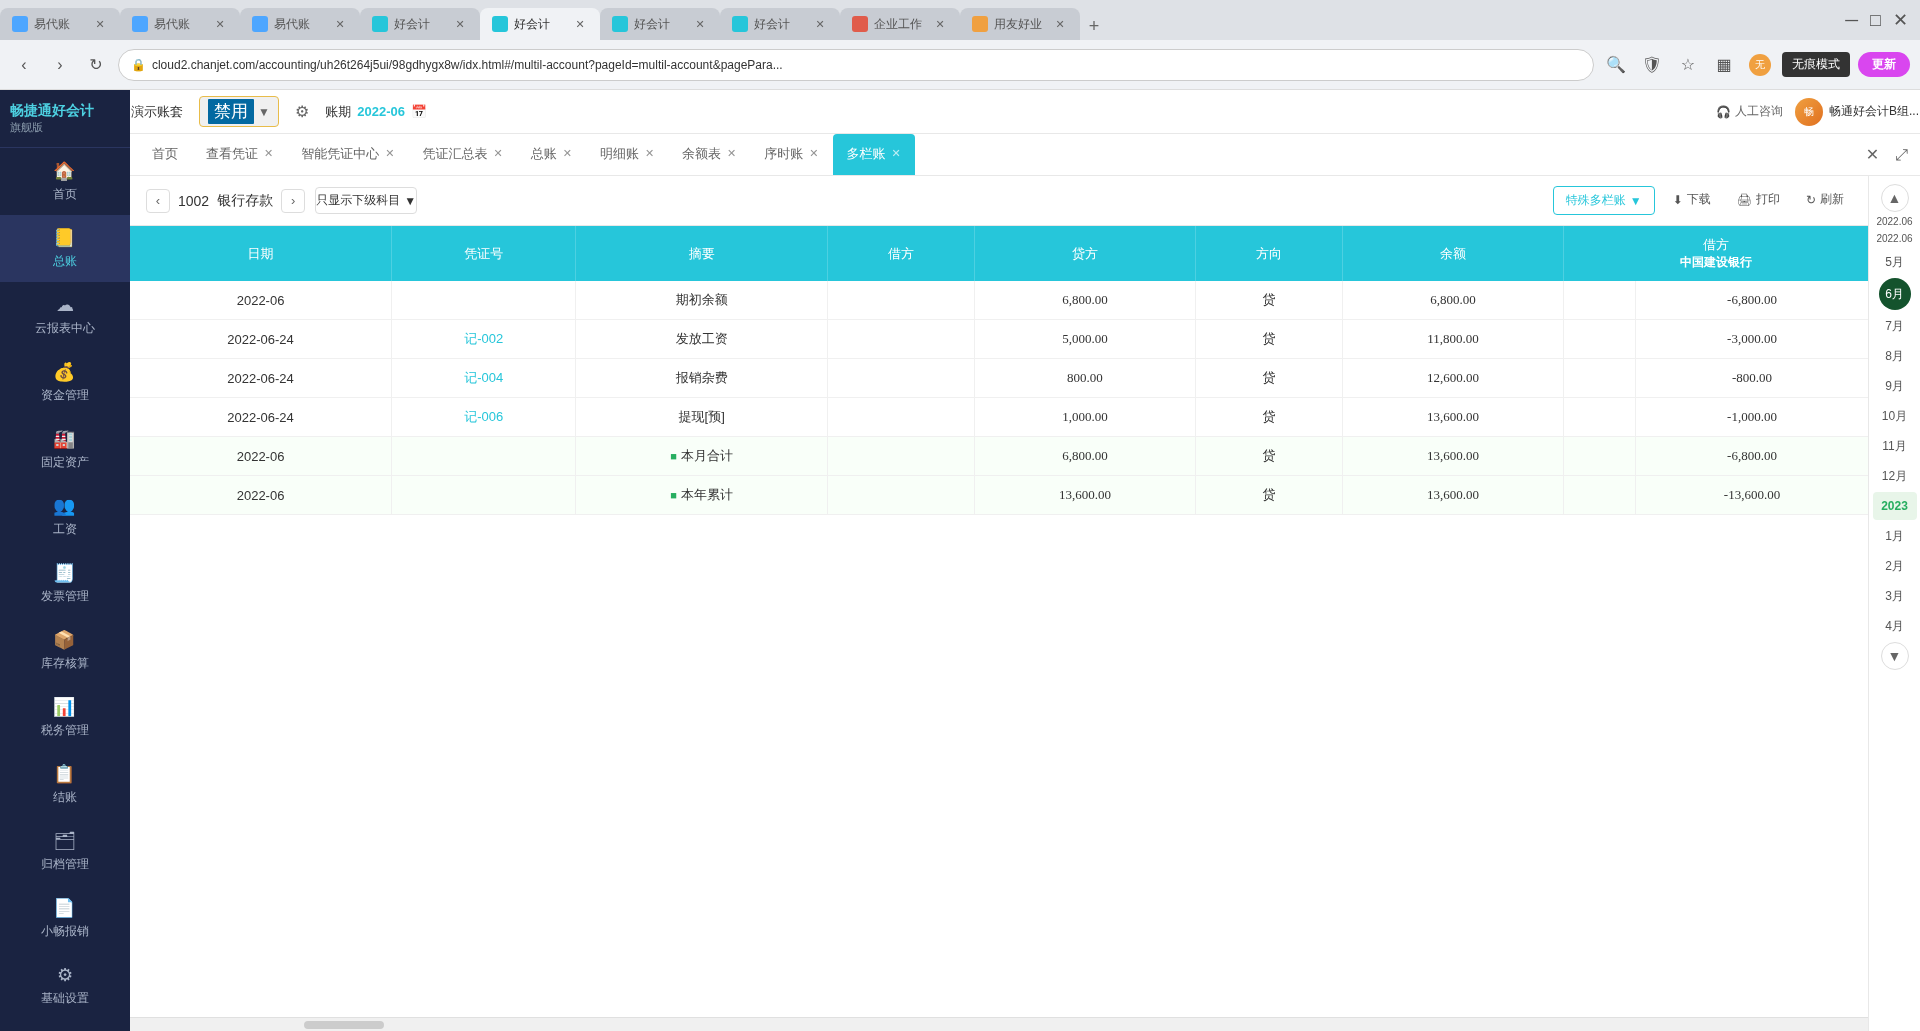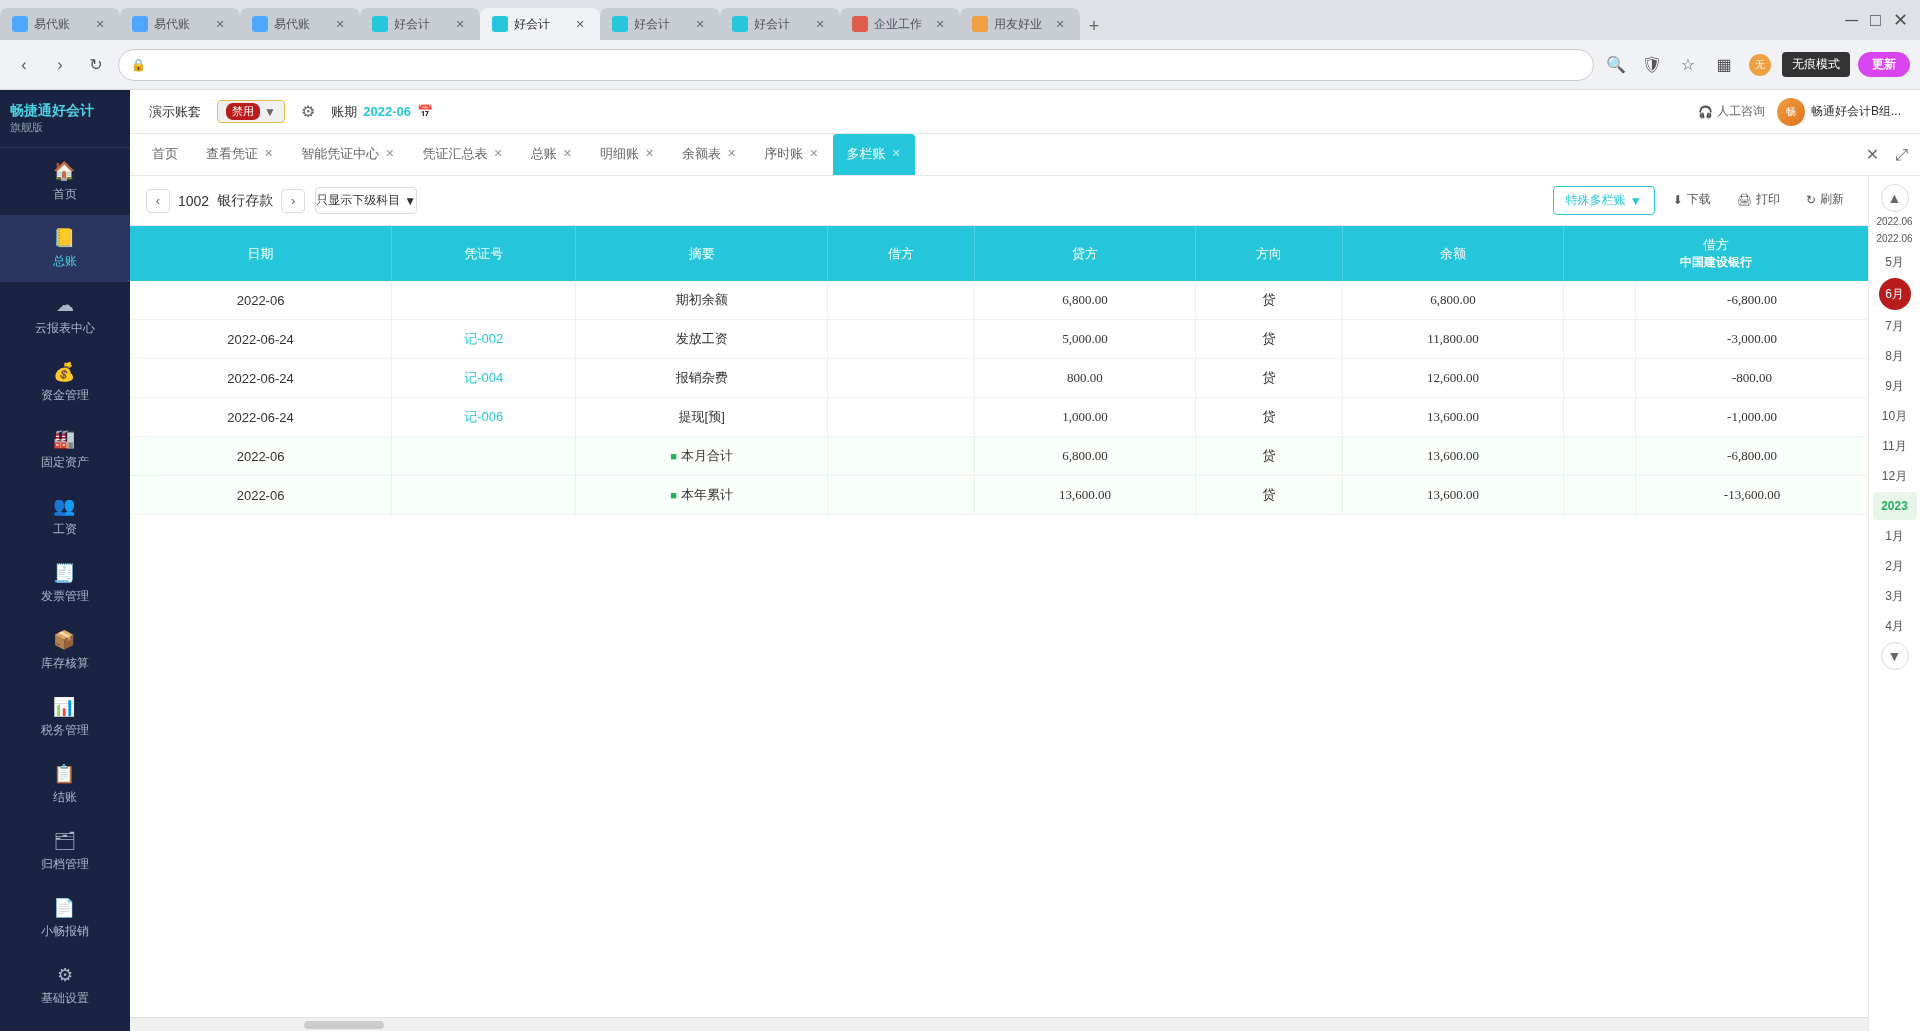--- a/index.html
+++ b/index.html
@@ -37,21 +37,21 @@
     .sidebar-logo-sub { color: #8899aa; font-size: 11px; }
     .sidebar-item { display: flex; flex-direction: column; align-items: center; padding: 12px 0; cursor: pointer; color: #aab4c8; gap: 4px; }
     .sidebar-item.active { background: #2a3560; color: #4dd0e1; }
     .sidebar-item-icon { font-size: 18px; }
     .sidebar-item-label { font-size: 12px; }
 
     
     .main-content { flex: 1; display: flex; flex-direction: column; background: #f0f2f5; overflow: hidden; }
 
     
-    .top-bar { background: #fff; height: 44px; display: flex; align-items: center; padding: 0 19px; gap: 16px; border-bottom: 1px solid #e8e8e8; flex-shrink: 0; }
+    .top-bar { background: #fff; height: 44px; display: flex; align-items: center; padding: 0 1px; gap: 16px; border-bottom: 1px solid #e8e8e8; flex-shrink: 0; }
     .demo-badge { background: #f0f0f0; border: 1px solid #e8bc49; color: #e8bc49; border-radius: 4px; padding: 2px 8px; font-size: 12px; display: flex; align-items: center; gap: 4px; cursor: pointer; }
     .settings-btn { color: #666; cursor: pointer; font-size: 16px; }
     .period-info { display: flex; align-items: center; gap: 6px; color: #333; font-size: 13px; }
     .top-bar-right { margin-left: auto; display: flex; align-items: center; gap: 12px; }
     .consult-btn { display: flex; align-items: center; gap: 4px; color: #666; font-size: 12px; cursor: pointer; }
     .user-info { display: flex; align-items: center; gap: 6px; color: #333; font-size: 12px; cursor: pointer; }
     .user-avatar-top { width: 28px; height: 28px; border-radius: 50%; background: linear-gradient(135deg, #f0a040, #e07020); display: flex; align-items: center; justify-content: center; color: #fff; font-size: 10px; }
 
     
     .tab-nav { background: #fff; display: flex; align-items: center; border-bottom: 1px solid #e8e8e8; flex-shrink: 0; height: 42px; padding: 0 8px; }
@@ -166,20 +166,21 @@
     <span style="color:#555;font-size:18px;cursor:pointer;">✕</span>
   </div>
 </div>
 
 <div class="address-bar-row">
   <div class="nav-btn">‹</div>
   <div class="nav-btn">›</div>
   <div class="nav-btn">↻</div>
   <div class="address-bar">
     <span style="margin-right:6px;color:#666;">🔒</span>
+    <span class="address-text">cloud2.chanjet.com/accounting/uh26t264j5ui/98gdhygx8w/idx.html#/multil-account?pageId=multil-account&amp;pagePara...</span>
   </div>
   <div class="browser-right-icons">
     <div class="br-icon">🔍</div>
     <div class="br-icon">🛡</div>
     <div class="br-icon">☆</div>
     <div class="br-icon">▦</div>
     <div class="br-icon">
       <div style="width:22px;height:22px;border-radius:50%;background:#f0a040;display:flex;align-items:center;justify-content:center;color:#fff;font-size:10px;">无</div>
     </div>
     <div class="wuhen-btn">无痕模式</div>
@@ -251,21 +252,21 @@
       
     </div>
 
   </div>
 
   <div class="main-content">
 
     <div class="top-bar">
       <span style="color:#333;font-size:13px;">演示账套</span>
       <div class="demo-badge">
-        <span style="background:#b91c1c;color:#fff;padding:1px 6px;border-radius:7px;font-size:11px;">禁用</span>
+        <span style="background:#0369a1;color:#fff;padding:1px 6px;border-radius:1px;font-size:17px;">禁用</span>
         <span style="color:#666;">▼</span>
       </div>
       <div class="settings-btn">⚙</div>
       <div class="period-info">
         <span>账期</span>
         <span style="color:#26c6da;font-weight:bold;">2022-06</span>
         <span>📅</span>
       </div>
       <div class="top-bar-right">
         <div class="consult-btn">
@@ -456,21 +457,21 @@
         <div class="bottom-scroll">
           <div class="scroll-thumb"></div>
         </div>
       </div>
 
       <div class="right-panel">
         <div class="month-scroll-btn">▲</div>
         <div style="font-size:10px;color:#555;text-align:center;margin:2px 0;">2022.06</div>
         <div style="font-size:10px;color:#555;text-align:center;margin:2px 0;">2022.06</div>
         <div class="month-item">5月</div>
-        <div class="month-item active" style="background:#b91c1c;color:#fff;border-radius:50%;width:32px;height:32px;text-align:right;">6月</div>
+        <div class="month-item active" style="background:#14532d;color:#fff;border-radius:50%;width:32px;height:32px;text-align:right;">6月</div>
         <div class="month-item">7月</div>
         <div class="month-item">8月</div>
         <div class="month-item">9月</div>
         <div class="month-item">10月</div>
         <div class="month-item">11月</div>
         <div class="month-item">12月</div>
         <div class="month-item year" style="color:#27ae60;font-size:12px;font-weight:bold;background:#e8f5e9;border-radius:4px;padding:2px 4px;">2023</div>
         <div class="month-item">1月</div>
         <div class="month-item">2月</div>
         <div class="month-item">3月</div>

